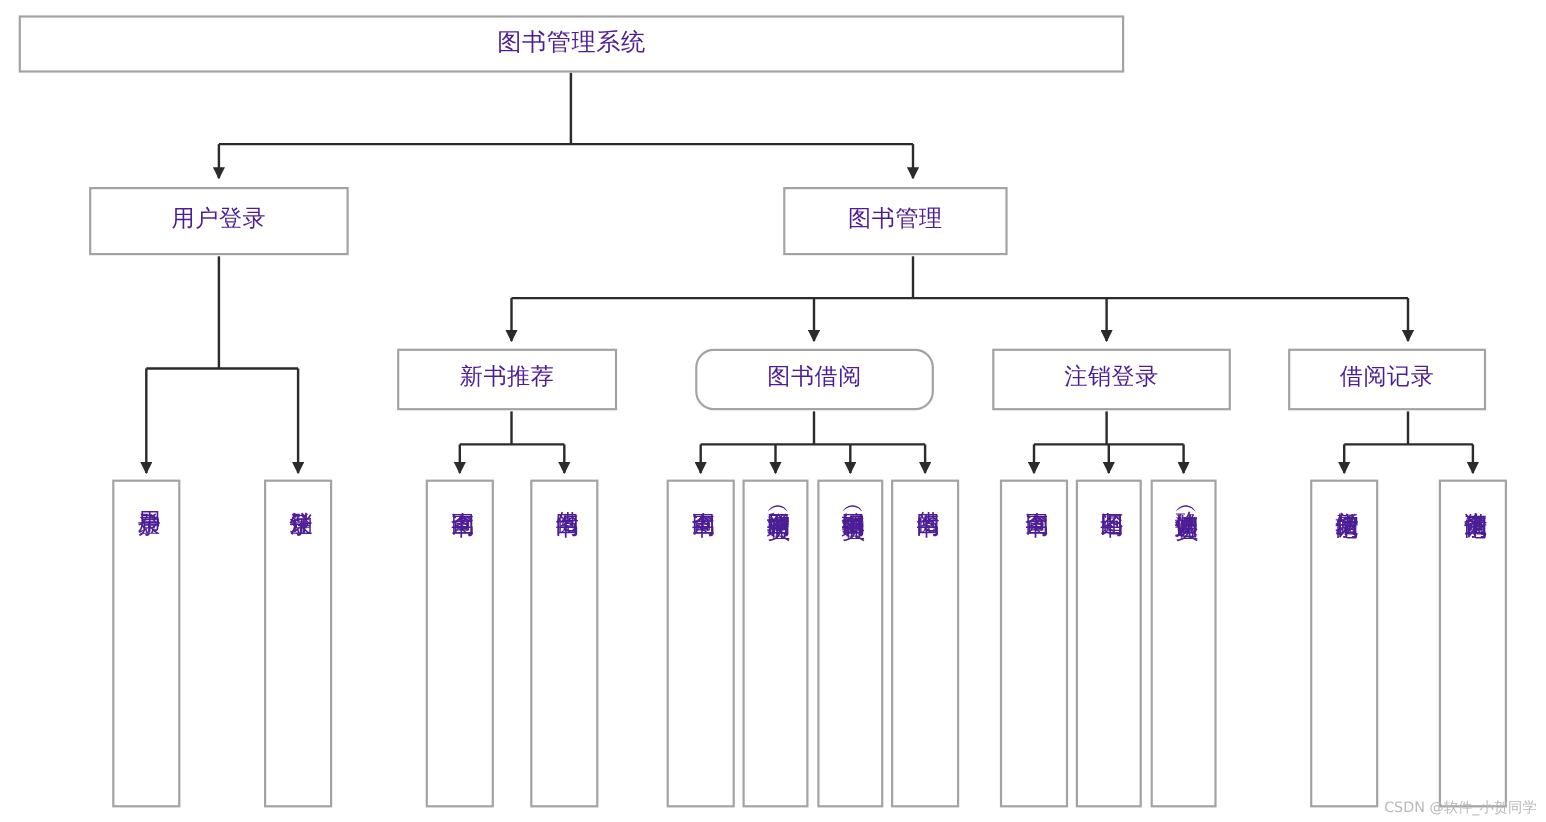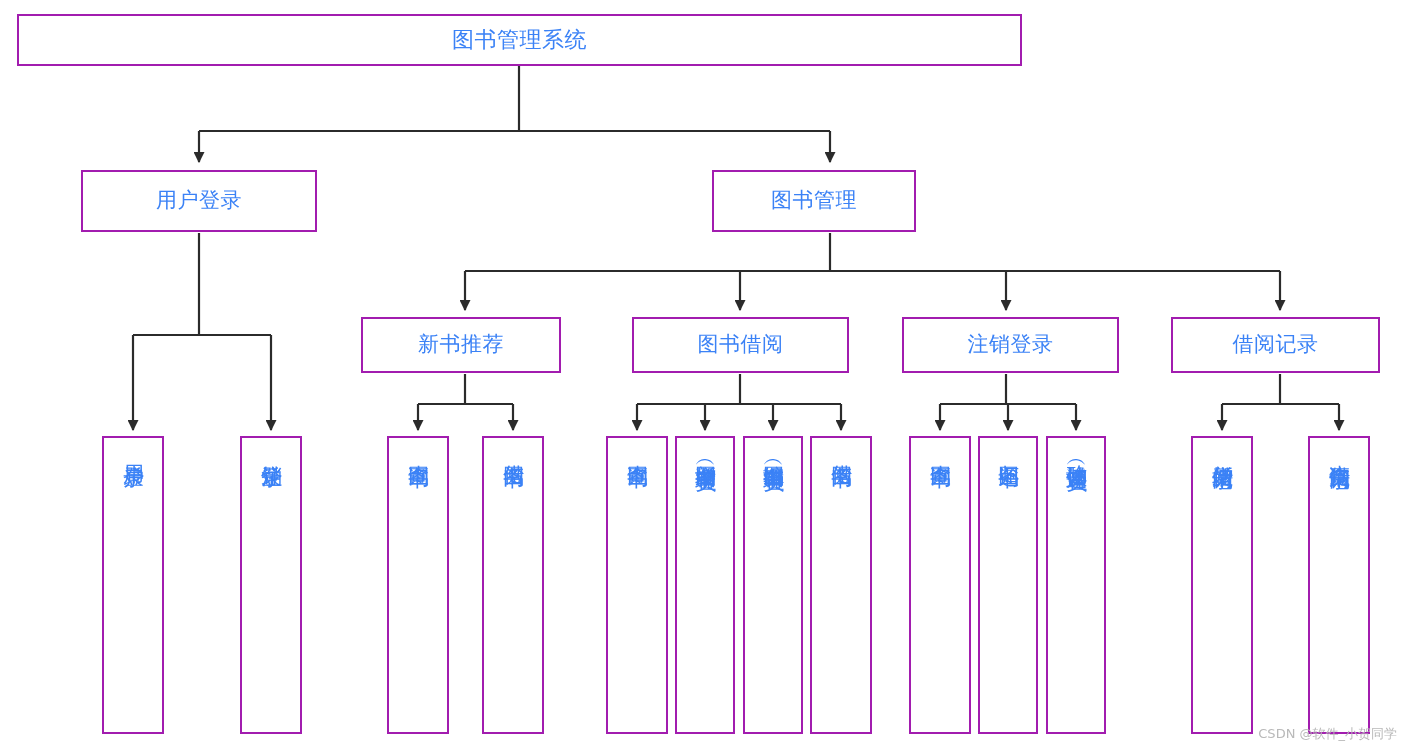--- a/index.html
+++ b/index.html
@@ -23,25 +23,26 @@
     top: 0;
     width: 1405px;
     height: 747px;
     pointer-events: none;
   }
   
   .node {
     position: absolute;
     box-sizing: border-box;
     background: #ffffff;
-    border: 2px solid #a21caf;
+    border: 2px solid #a3a3a3;
     display: flex;
     align-items: center;
     justify-content: center;
-    color: #3b82f6;
+    color: #4c1d95;
+    font-family: Liberation Mono, monospace;
   }
   .node .label {
     display: block;
     text-align: center;
     line-height: 1.12;
     letter-spacing: 0.5px;
     white-space: nowrap;
   }
   
   .node.horiz .label {
@@ -138,27 +139,27 @@
   <div class="node horiz" style="left:81px; top:170px; width:236px; height:62px;">
     <span class="label">用户登录</span>
   </div>
   <div class="node horiz" style="left:712px; top:170px; width:204px; height:62px;">
     <span class="label">图书管理</span>
   </div>
 
   <div class="node horiz" style="left:361px; top:317px; width:200px; height:56px;">
     <span class="label">新书推荐</span>
   </div>
-  <div class="node horiz" style="left:632px; top:317px; width:217px; height:56px;">
+  <div class="node horiz" style="left:632px; top:317px; width:217px; height:56px;border-radius:17px;">
     <span class="label">图书借阅</span>
   </div>
   <div class="node horiz" style="left:902px; top:317px; width:217px; height:56px;">
     <span class="label">注销登录</span>
   </div>
-  <div class="node horiz" style="left:1171px; top:317px; width:209px; height:56px;">
+  <div class="node horiz" style="left:1171px; top:317px; width:180px; height:56px;">
     <span class="label">借阅记录</span>
   </div>
 
   <div class="node leaf" style="left:102px; top:436px; width:62px; height:298px;">
     <span class="label">用户登录</span>
   </div>
   <div class="node leaf" style="left:240px; top:436px; width:62px; height:298px;">
     <span class="label">注销登录</span>
   </div>
 

